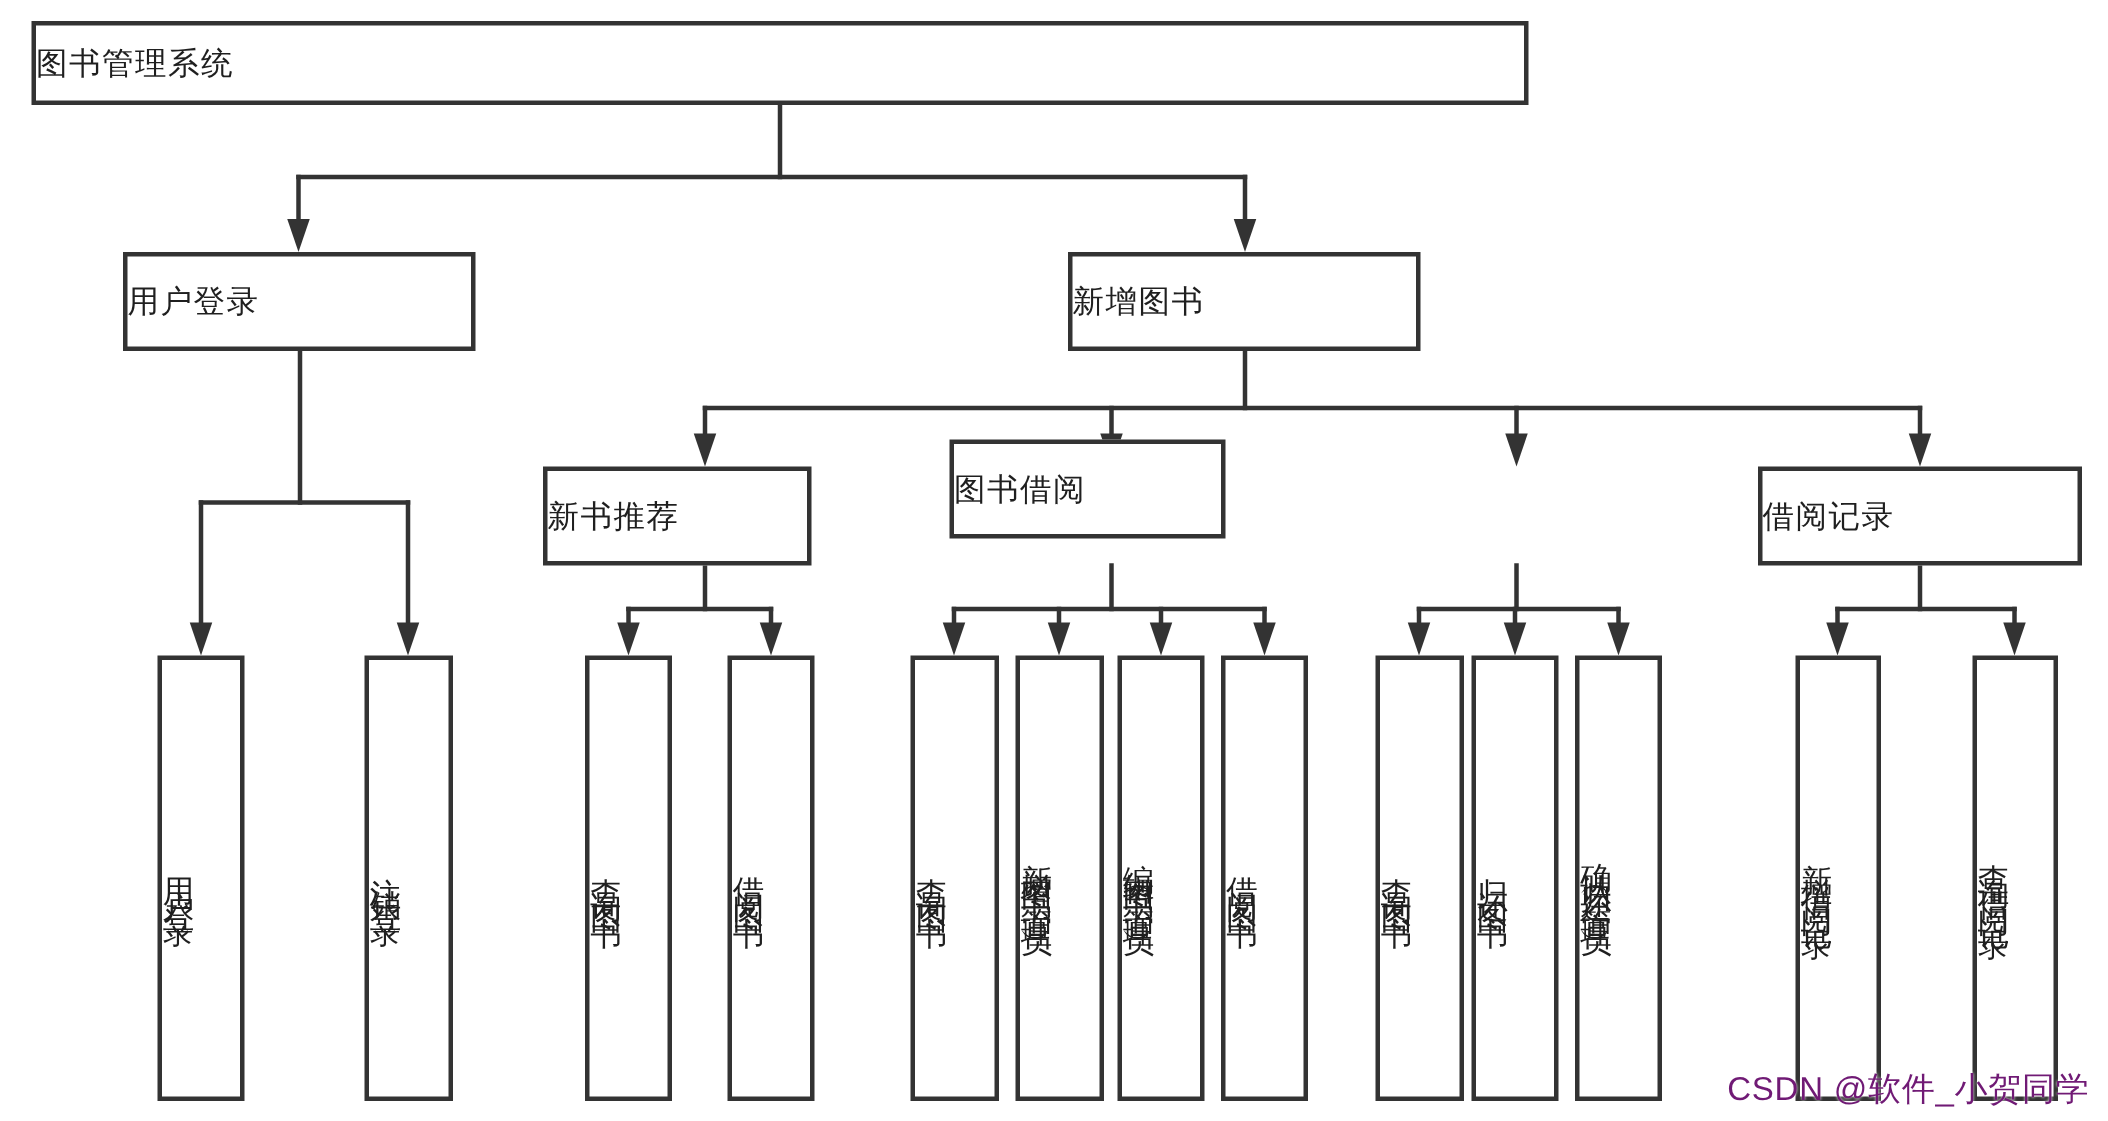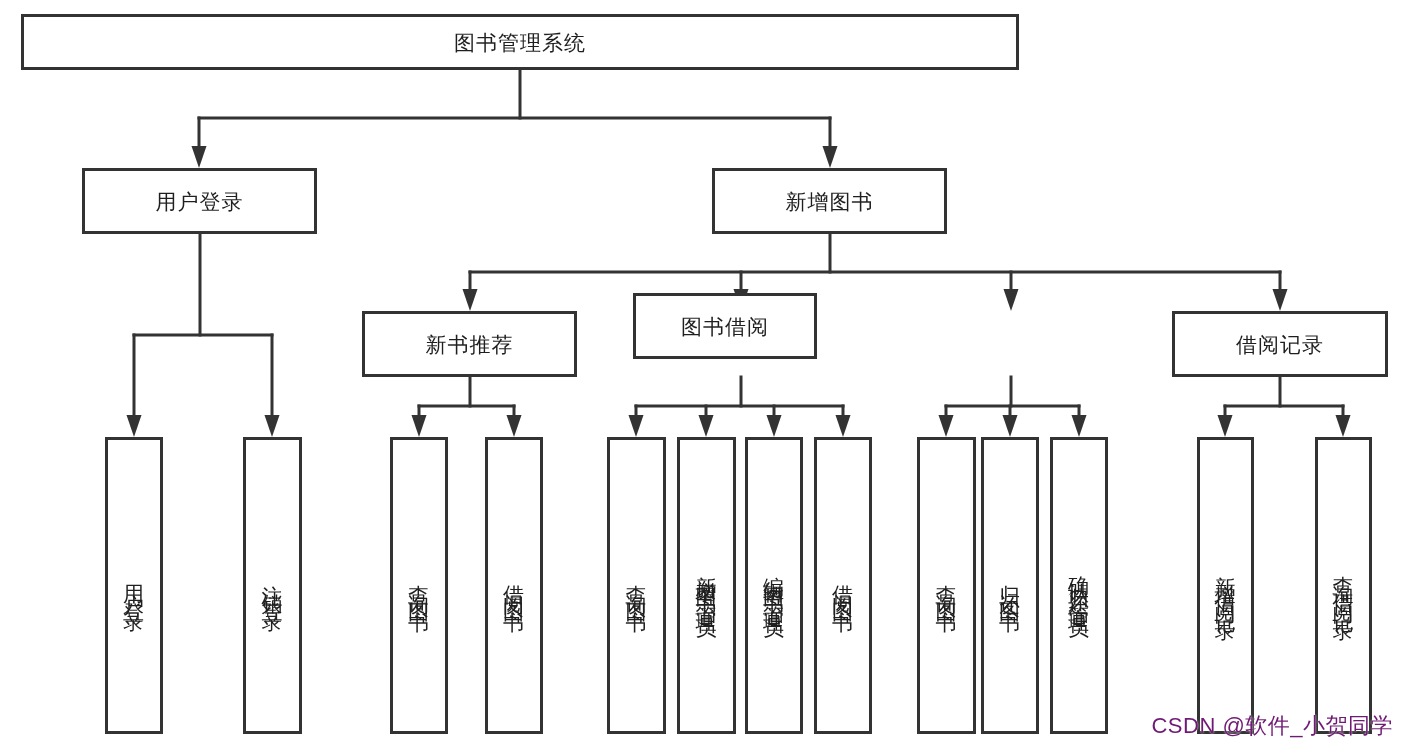--- a/index.html
+++ b/index.html
@@ -4,21 +4,21 @@
 <style>
   html,body{margin:0;padding:0;background:#ffffff;}
   .stage{
     position:relative;width:1405px;height:747px;background:#ffffff;overflow:hidden;
     font-family:"Liberation Sans",sans-serif;
   }
   .wires{position:absolute;left:0;top:0;width:1405px;height:747px;}
   .node{
     position:absolute;box-sizing:border-box;
     border:3px solid #333333;background:#ffffff;
-    display:flex;align-items:center;justify-content:center;
+    display:flex;align-items:center;justify-content:flex-start;
     color:#1f1f1f;font-size:21px;line-height:1;white-space:nowrap;
   }
   .node.h span{letter-spacing:1px;}
   .node.v{font-size:21px;}
   .node.v span{
     writing-mode:vertical-rl;text-orientation:mixed;
     letter-spacing:9px;
   }
   .node.v.tight span{letter-spacing:6px;}
   .watermark{
@@ -105,21 +105,21 @@
     <span>图书管理系统</span>
   </div>
 
   <div class="node h" style="left:82px;top:168px;width:235px;height:66px">
     <span>用户登录</span>
   </div>
   <div class="node h" style="left:712px;top:168px;width:235px;height:66px">
     <span>新增图书</span>
   </div>
 
-  <div class="node h" style="left:362px;top:311px;width:215px;height:66px">
+  <div class="node h" style="left:362px;top:311px;width:179px;height:66px">
     <span>新书推荐</span>
   </div>
   <div class="node h" style="left:633px;top:293px;width:184px;height:66px">
     <span>图书借阅</span>
   </div>
   <div class="node h" style="left:1172px;top:311px;width:216px;height:66px">
     <span>借阅记录</span>
   </div>
 
   <div class="node v" style="left:105px;top:437px;width:58px;height:297px">

